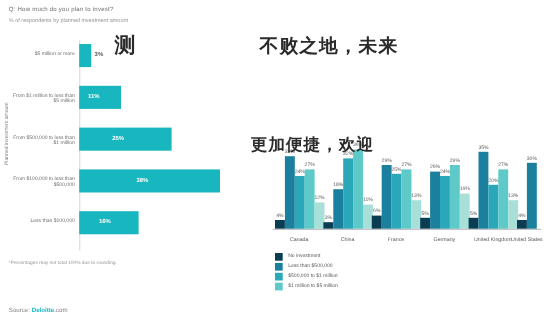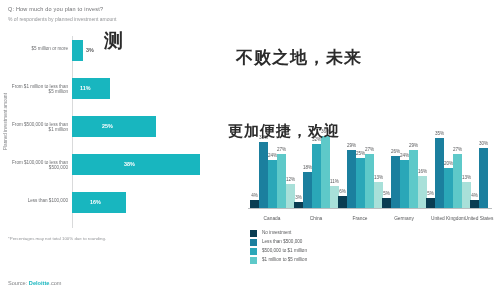--- a/index.html
+++ b/index.html
@@ -94,21 +94,21 @@
     position:absolute;left:8px;top:4px;font-size:5.6px;color:#808285;
   }
   .src .brand{color:#18b6bf;font-weight:bold;}
 
   
   .ov{
     position:absolute;color:#2b2b2b;font-weight:bold;white-space:nowrap;
     font-family:"DejaVu Sans", sans-serif;
   }
   .ov1{left:104px;top:28px;font-size:19px;letter-spacing:1px;}
-  .ov2{left:236px;top:30px;font-size:17px;letter-spacing:1px;margin-top:16px;}
+  .ov2{left:236px;top:30px;font-size:17px;letter-spacing:1px;}
   .ov3{left:86px;top:122px;font-size:15px;letter-spacing:1px;}
   .ov4{left:228px;top:122px;font-size:15px;letter-spacing:1px;}
 </style>
 </head>
 <body>
 
 <div class="page">
 
   <div class="left">
     <div class="left-title">Q: How much do you plan to invest?</div>

